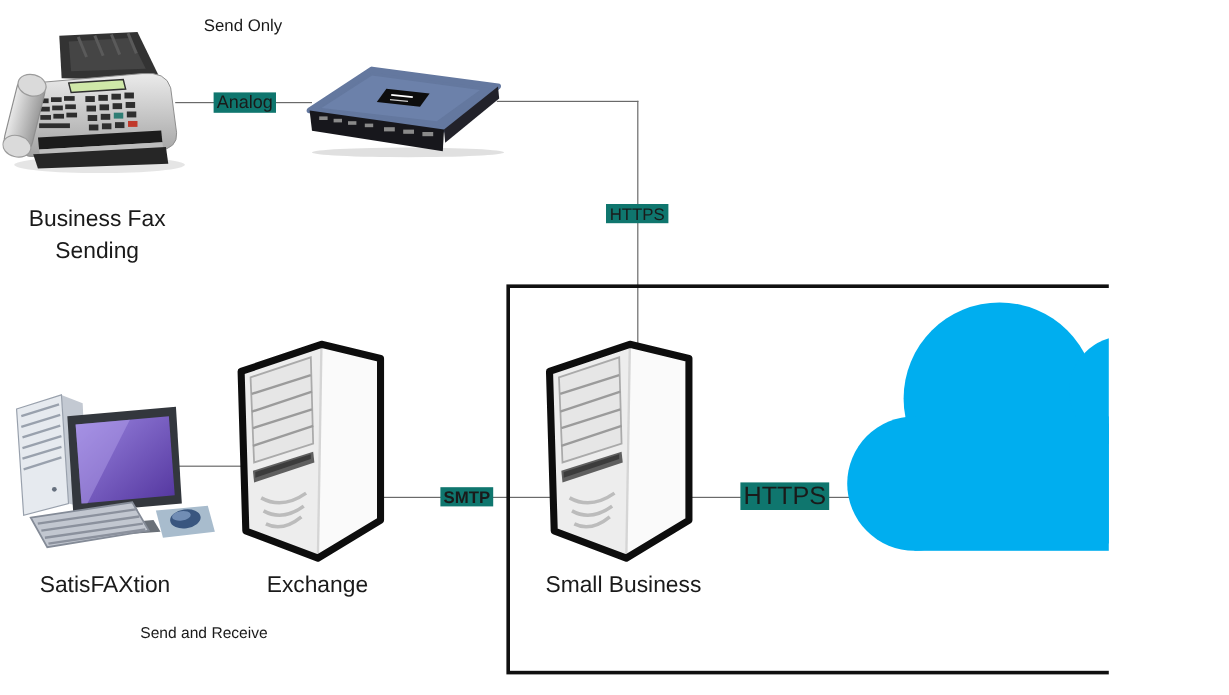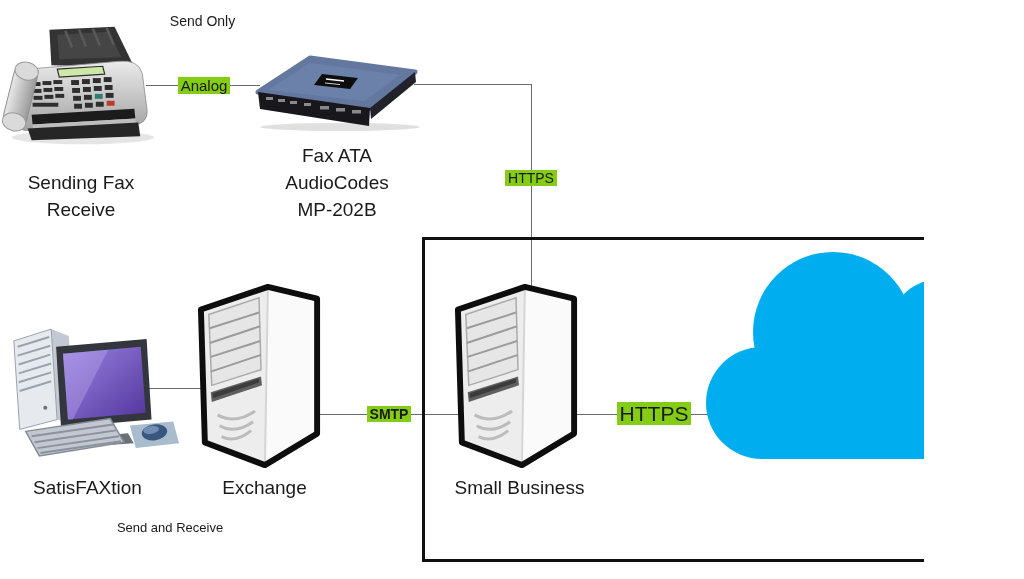--- a/index.html
+++ b/index.html
@@ -4,21 +4,21 @@
 <style>
   html,body{margin:0;padding:0;background:#ffffff;}
   #stage{
     position:relative;width:924px;height:579px;background:#ffffff;overflow:hidden;
     font-family:"Liberation Sans", sans-serif;color:#1a1a1a;
   }
   .abs{position:absolute;}
   .line{position:absolute;background:#6a6a6a;}
   .lbl{position:absolute;white-space:nowrap;color:#1a1a1a;}
   .lbl.center{text-align:center;}
-  .mask{background:#84cc16;padding:0 3px;}
+  .mask{background:#0f766e;padding:0 3px;}
   .node-label{font-size:19px;line-height:27px;text-align:center;}
   .small-ann{font-size:14px;}
   #boundary-box{
     position:absolute;left:422px;top:237px;width:597px;height:325px;
     border:3px solid #101010;box-sizing:border-box;background:transparent;
   }
   svg{display:block;}
 </style>
 </head>
 <body>
@@ -217,29 +217,24 @@
     <span class="mask">SMTP</span>
   </div>
 
   <div class="lbl center" style="left:610px;top:402px;width:88px;font-size:21px;">
     <span class="mask">HTTPS</span>
   </div>
 
   <div class="lbl center" style="left:85px;top:520px;width:170px;font-size:13px;">Send and Receive</div>
 
   <div class="abs node-label" style="left:1px;top:169px;width:160px;">
-    <div>Sending Fax</div>
-    <div>Receive</div>
-  </div>
-
-  <div class="abs node-label" style="left:257px;top:142px;width:160px;">
-    <div>Fax ATA</div>
-    <div>AudioCodes</div>
-    <div>MP-202B</div>
-  </div>
+    <div>Business Fax</div>
+    <div>Sending</div>
+  </div>
+
 
   <div class="abs node-label" style="left:5px;top:474px;width:165px;">SatisFAXtion</div>
 
   <div class="abs node-label" style="left:202px;top:474px;width:125px;">Exchange</div>
 
   <div class="abs node-label" style="left:422px;top:474px;width:195px;">
     <div>Small Business</div>
   </div>
 
 </div>

